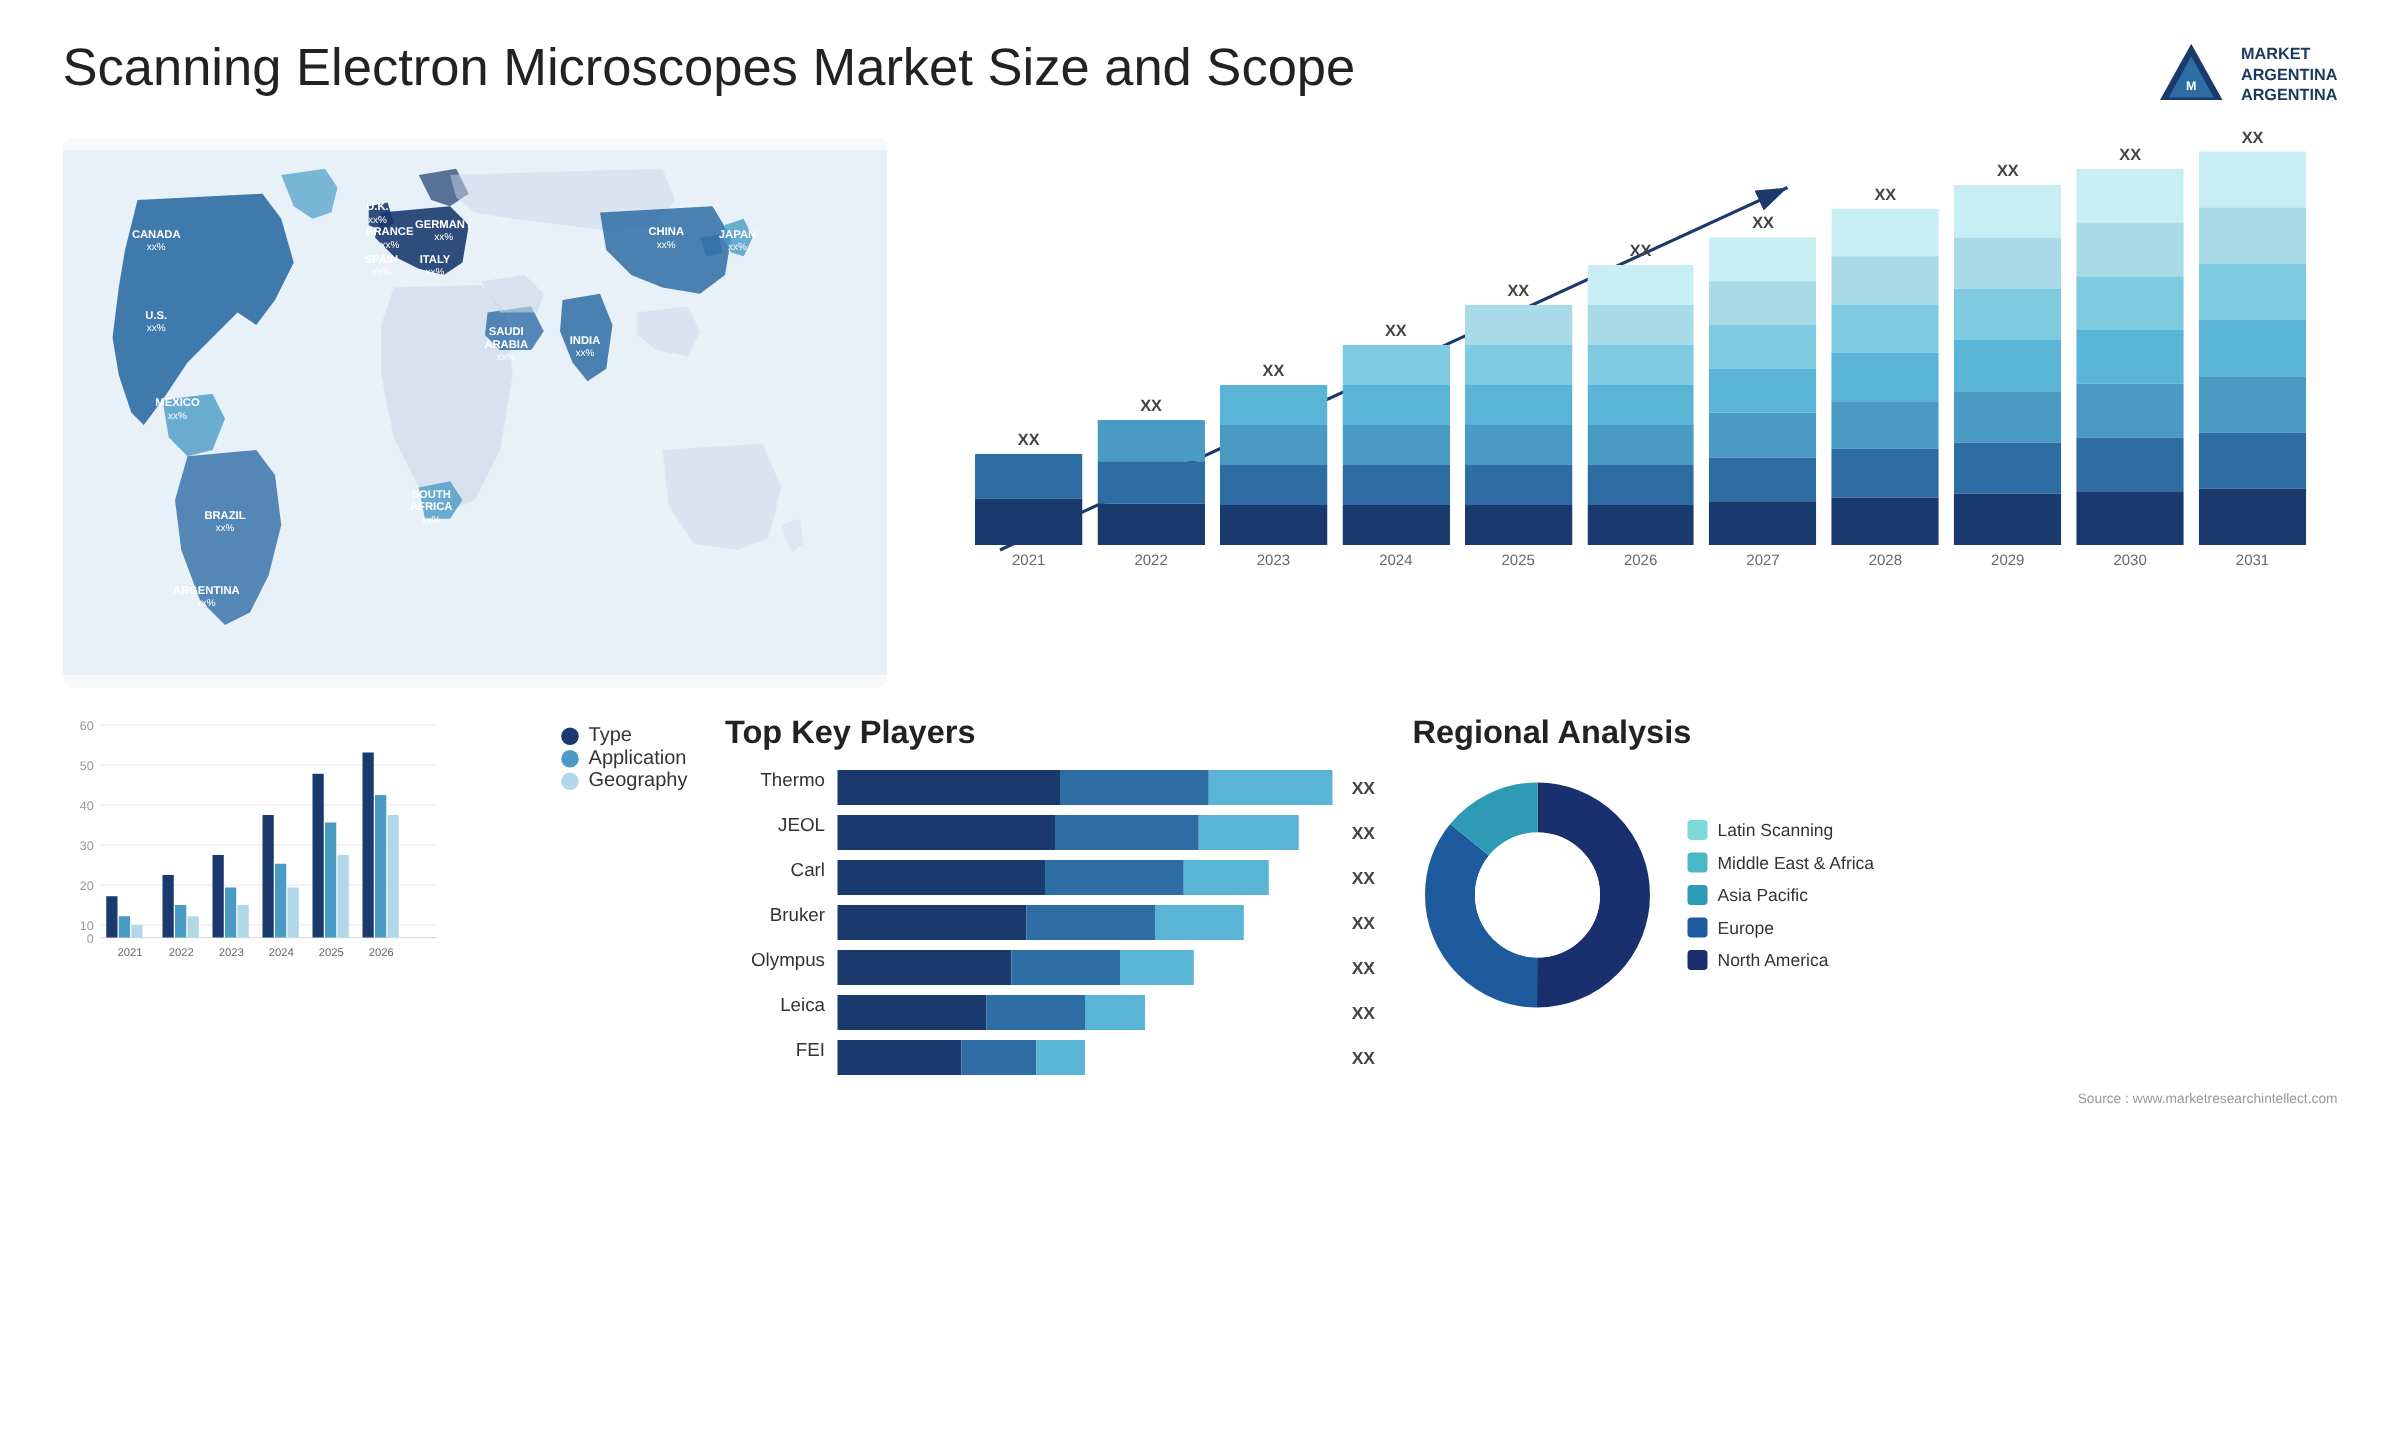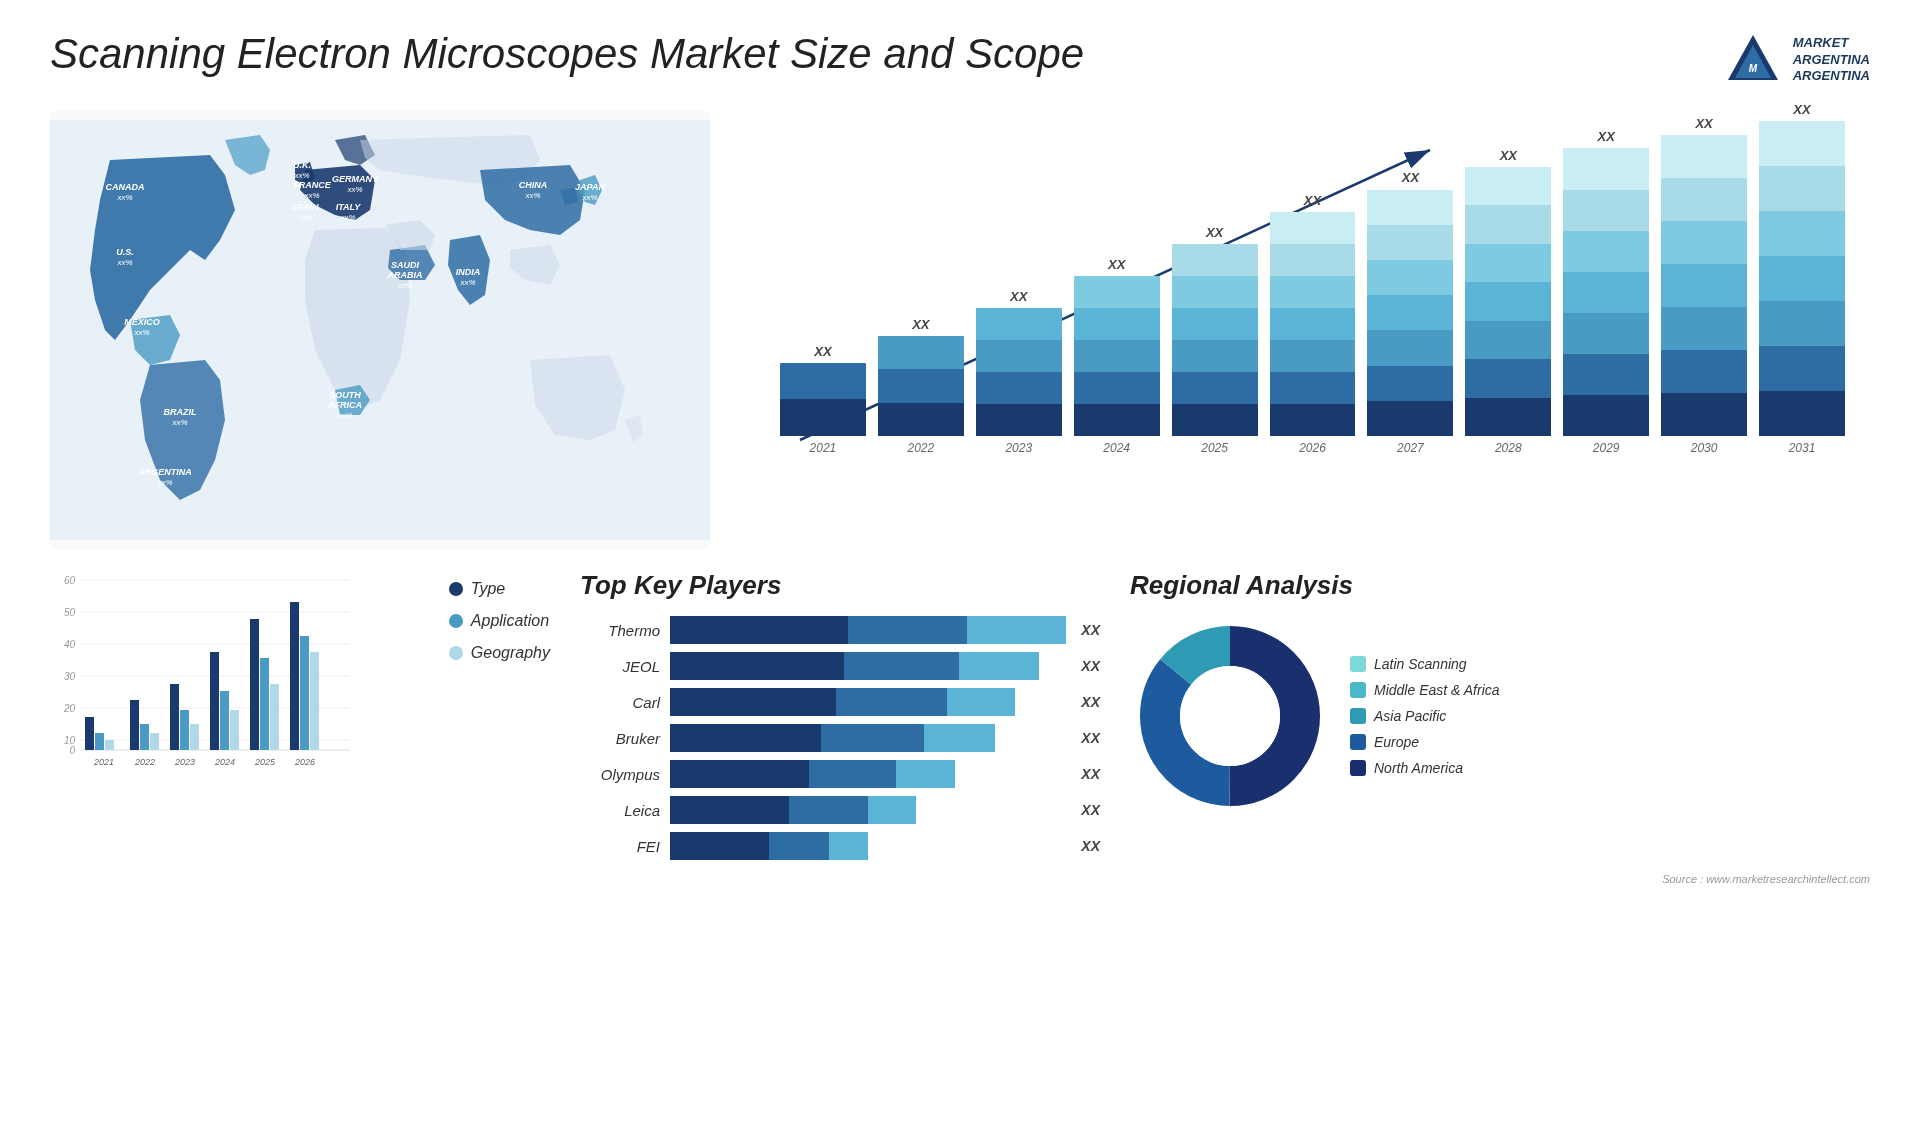--- a/index.html
+++ b/index.html
@@ -9,21 +9,20 @@
       background: #ffffff;
       font-family: Arial, sans-serif;
       overflow: hidden;
     }
 
     .page-container {
       width: 1920px;
       height: 916px;
       padding: 30px 50px;
       position: relative;
-      font-style: italic;
     }
 
     
     .header {
       display: flex;
       justify-content: space-between;
       align-items: flex-start;
       margin-bottom: 20px;
     }
 
@@ -65,21 +64,20 @@
     .section-title {
       font-size: 26px;
       font-weight: 700;
       color: #222;
       margin-bottom: 15px;
     }
 
     .seg-legend {
       display: flex;
       flex-direction: column;
-      gap: 14px;
       padding-top: 10px;
     }
 
     .legend-item {
       display: flex;
       align-items: center;
       gap: 8px;
       font-size: 16px;
       color: #333;
     }
@@ -94,21 +92,20 @@
     
     .player-bars {
       display: flex;
       flex-direction: column;
       gap: 8px;
       margin-top: 10px;
     }
 
     .player-row {
       display: flex;
-      align-items: center;
       gap: 10px;
     }
 
     .player-name {
       font-size: 15px;
       color: #333;
       width: 80px;
       text-align: right;
     }
 

